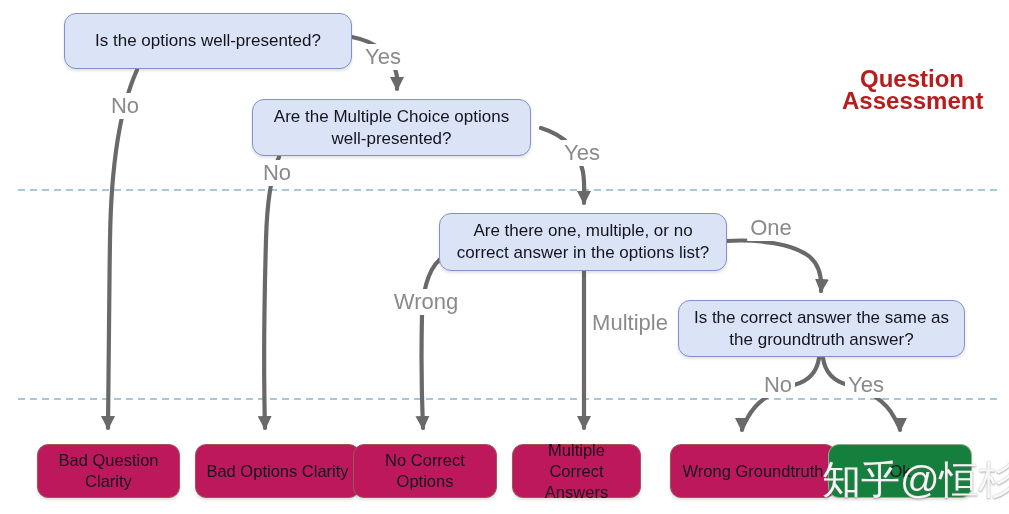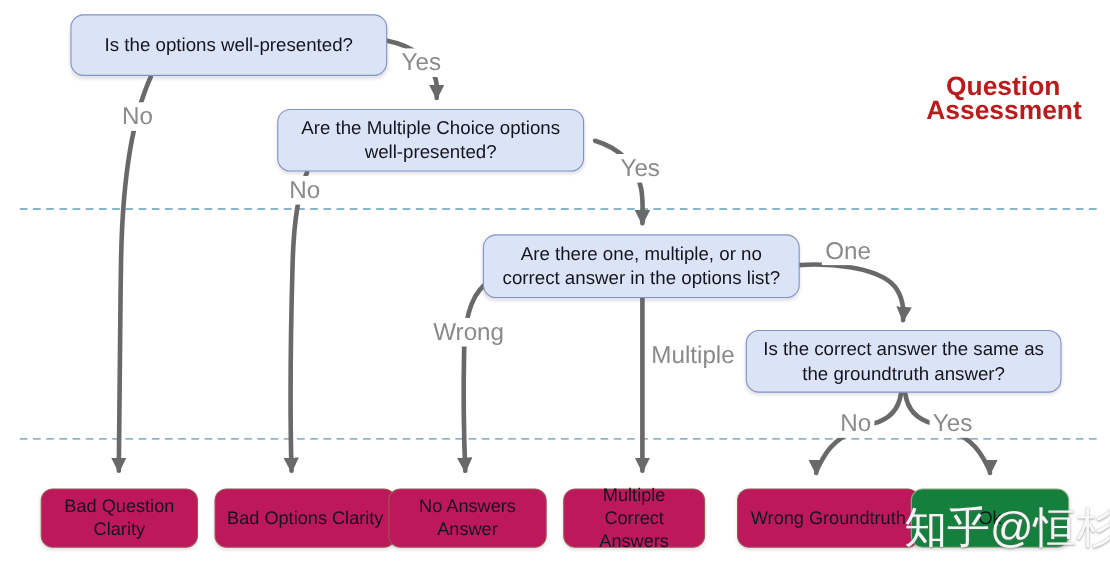--- a/index.html
+++ b/index.html
@@ -70,21 +70,21 @@
 
   <div class="section-title" style="left:842px;top:68px;width:140px;">Question Assessment</div>
 
   <div class="node decision" style="left:64px;top:13px;width:288px;height:56px;">Is the options well-presented?</div>
   <div class="node decision" style="left:252px;top:99px;width:279px;height:57px;">Are the Multiple Choice options well-presented?</div>
   <div class="node decision" style="left:439px;top:213px;width:288px;height:58px;">Are there one, multiple, or no correct answer in the options list?</div>
   <div class="node decision" style="left:678px;top:300px;width:287px;height:57px;">Is the correct answer the same as the groundtruth answer?</div>
 
   <div class="node outcome" style="left:37px;top:444px;width:143px;height:54px;">Bad Question Clarity</div>
   <div class="node outcome" style="left:195px;top:444px;width:165px;height:54px;">Bad Options Clarity</div>
-  <div class="node outcome" style="left:353px;top:444px;width:144px;height:54px;">No Answers Answer</div>
+  <div class="node outcome" style="left:353px;top:444px;width:144px;height:54px;">No Correct Options</div>
   <div class="node outcome" style="left:512px;top:444px;width:129px;height:54px;">Multiple Correct Answers</div>
   <div class="node outcome" style="left:670px;top:444px;width:166px;height:54px;">Wrong Groundtruth</div>
   <div class="node outcome ok" style="left:828px;top:444px;width:144px;height:54px;">Ok</div>
 
   <div class="edge-label" style="left:125px;top:106px;">No</div>
   <div class="edge-label" style="left:383px;top:57px;">Yes</div>
   <div class="edge-label" style="left:277px;top:173px;">No</div>
   <div class="edge-label" style="left:582px;top:153px;">Yes</div>
   <div class="edge-label" style="left:426px;top:302px;">Wrong</div>
   <div class="edge-label" style="left:585px;top:323px;margin-left:45px;">Multiple</div>

